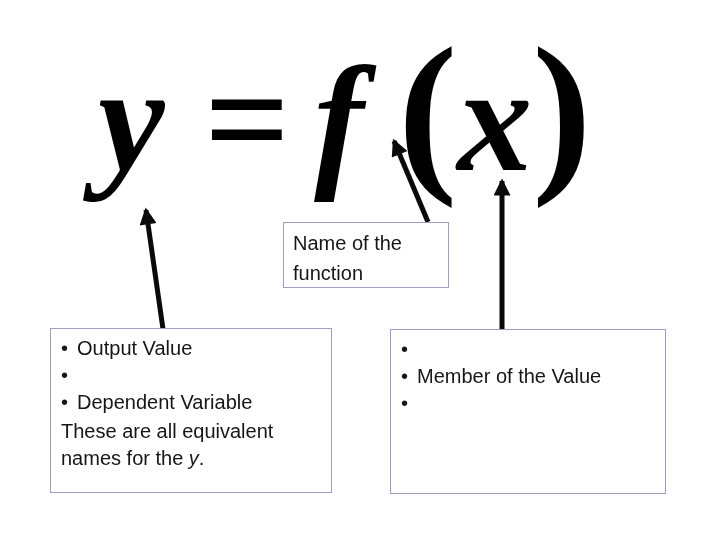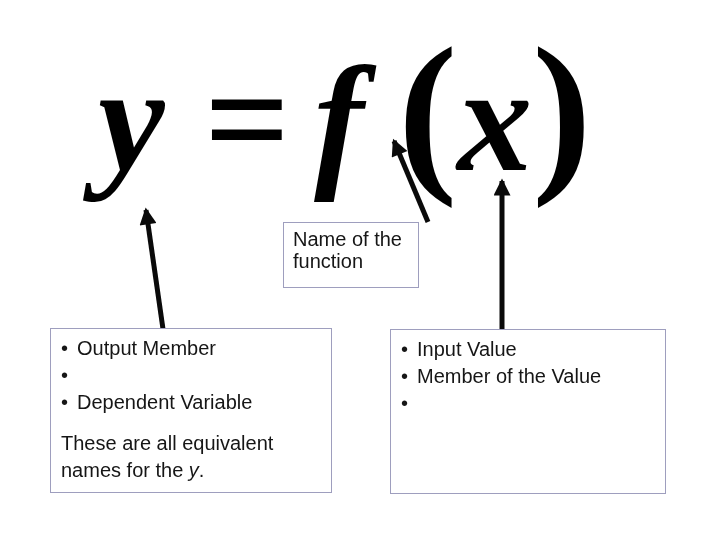--- a/index.html
+++ b/index.html
@@ -43,43 +43,43 @@
   
   .callout {
     position: absolute;
     box-sizing: border-box;
     background: #ffffff;
     border: 1px solid #9e9ebe;
   }
   .name-box {
     left: 283px;
     top: 222px;
-    width: 136px;
+    width: 166px;
     height: 66px;
     padding: 5px 9px;
     font-size: 20px;
-    line-height: 22px;
+    line-height: 30px;
   }
   .list-box {
     top: 328px;
     width: 282px;
     height: 165px;
     padding: 6px 10px;
     font-size: 20px;
     line-height: 27px;
   }
   .list-box.left  { left: 50px; }
   .list-box.right { left: 390px; top: 329px; width: 276px; }
 
   .bline { display: flex; }
   .bullet {
     flex: 0 0 auto;
     margin-right: 9px;
   }
-  .footer { margin-top: 14px; }
+  .footer { margin-top: 2px; }
   .footer i { font-style: italic; }
 </style>
 </head>
 <body>
 
 <div class="stage">
 
   <div class="equation">
     <span class="glyph it">y</span>
     <span class="glyph eq">=</span>
@@ -100,38 +100,37 @@
     <line x1="502" y1="331" x2="502" y2="181" stroke="#0a0a0a" stroke-width="5" marker-end="url(#ah)"></line>
   </svg>
 
   <div class="callout name-box">
     <div>Name of the function</div>
   </div>
 
   <div class="callout list-box left">
     <div class="bline">
       <span class="bullet">•</span>
-      <span>Output Member</span>
+      <span>Output Value</span>
     </div>
     <div class="bline">
       <span class="bullet">•</span>
     </div>
     <div class="bline">
       <span class="bullet">•</span>
       <span>Dependent Variable</span>
     </div>
     <div class="footer">
       <span>These are all equivalent names for the </span><i>y</i><span>.</span>
     </div>
   </div>
 
   <div class="callout list-box right">
     <div class="bline">
       <span class="bullet">•</span>
-      <span>Input Value</span>
     </div>
     <div class="bline">
       <span class="bullet">•</span>
       <span>Member of the Value</span>
     </div>
     <div class="bline">
       <span class="bullet">•</span>
     </div>
   </div>
 

